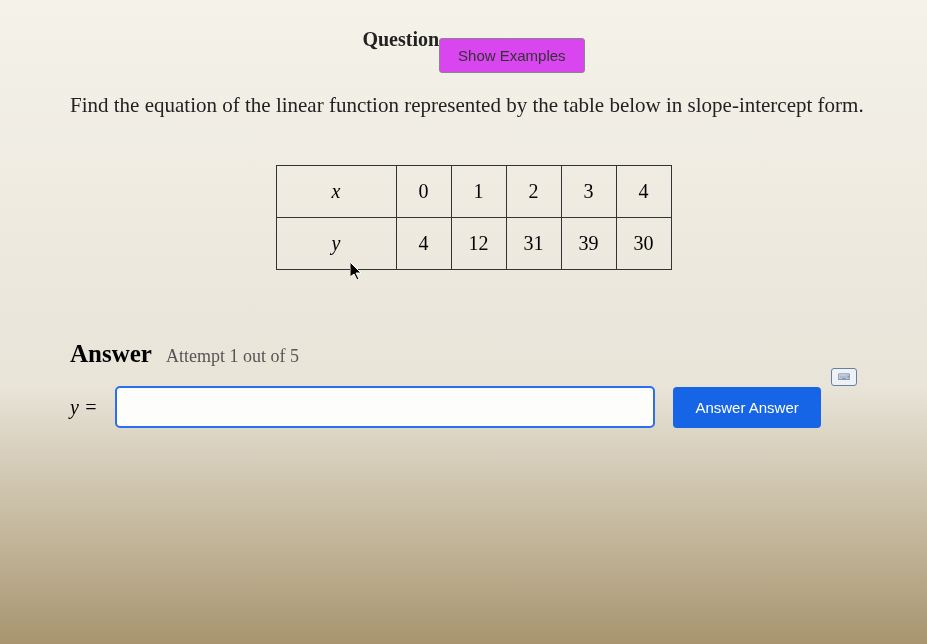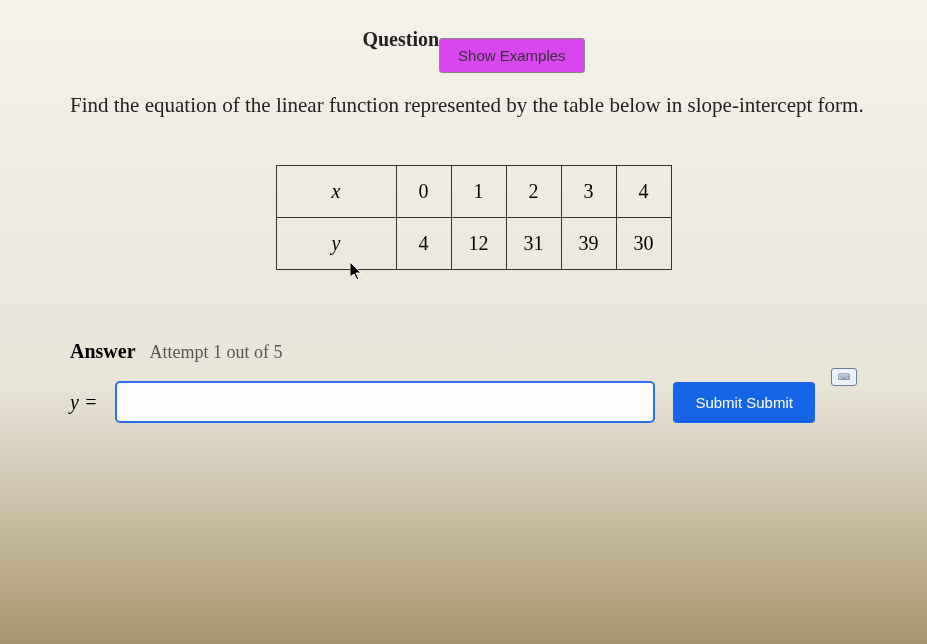--- a/index.html
+++ b/index.html
@@ -68,21 +68,21 @@
       width: 55px;
     }
     .answer-row {
       display: flex;
       align-items: baseline;
       gap: 14px;
       margin-bottom: 18px;
     }
     .answer-label {
       font-weight: bold;
-      font-size: 20px;
+      font-size: 25px;
     }
     .attempt {
       font-size: 18px;
       color: #555;
       font-family: Georgia, serif;
     }
     .input-row {
       display: flex;
       align-items: center;
       gap: 18px;
@@ -174,20 +174,20 @@
   <div class="kbd-icon">⌨</div>
 
   <div class="answer-row">
     <span class="answer-label">Answer</span>
     <span class="attempt">Attempt 1 out of 5</span>
   </div>
 
   <div class="input-row">
     <span class="yeq">y =</span>
     <input class="answer-input" type="text" value="" style="">
-    <button class="submit-btn">Submit Submit</button>
+    <button class="submit-btn">Answer Answer</button>
   </div>
 
 </div>
 
 <svg class="cursor" width="14" height="20" viewBox="0 0 14 20">
   <path d="M0,0 L0,15 L4,12 L7,18 L9,17 L6,11 L11,11 Z" fill="#000" stroke="#fff" stroke-width="1"></path>
 </svg>
 
 </body></html>

